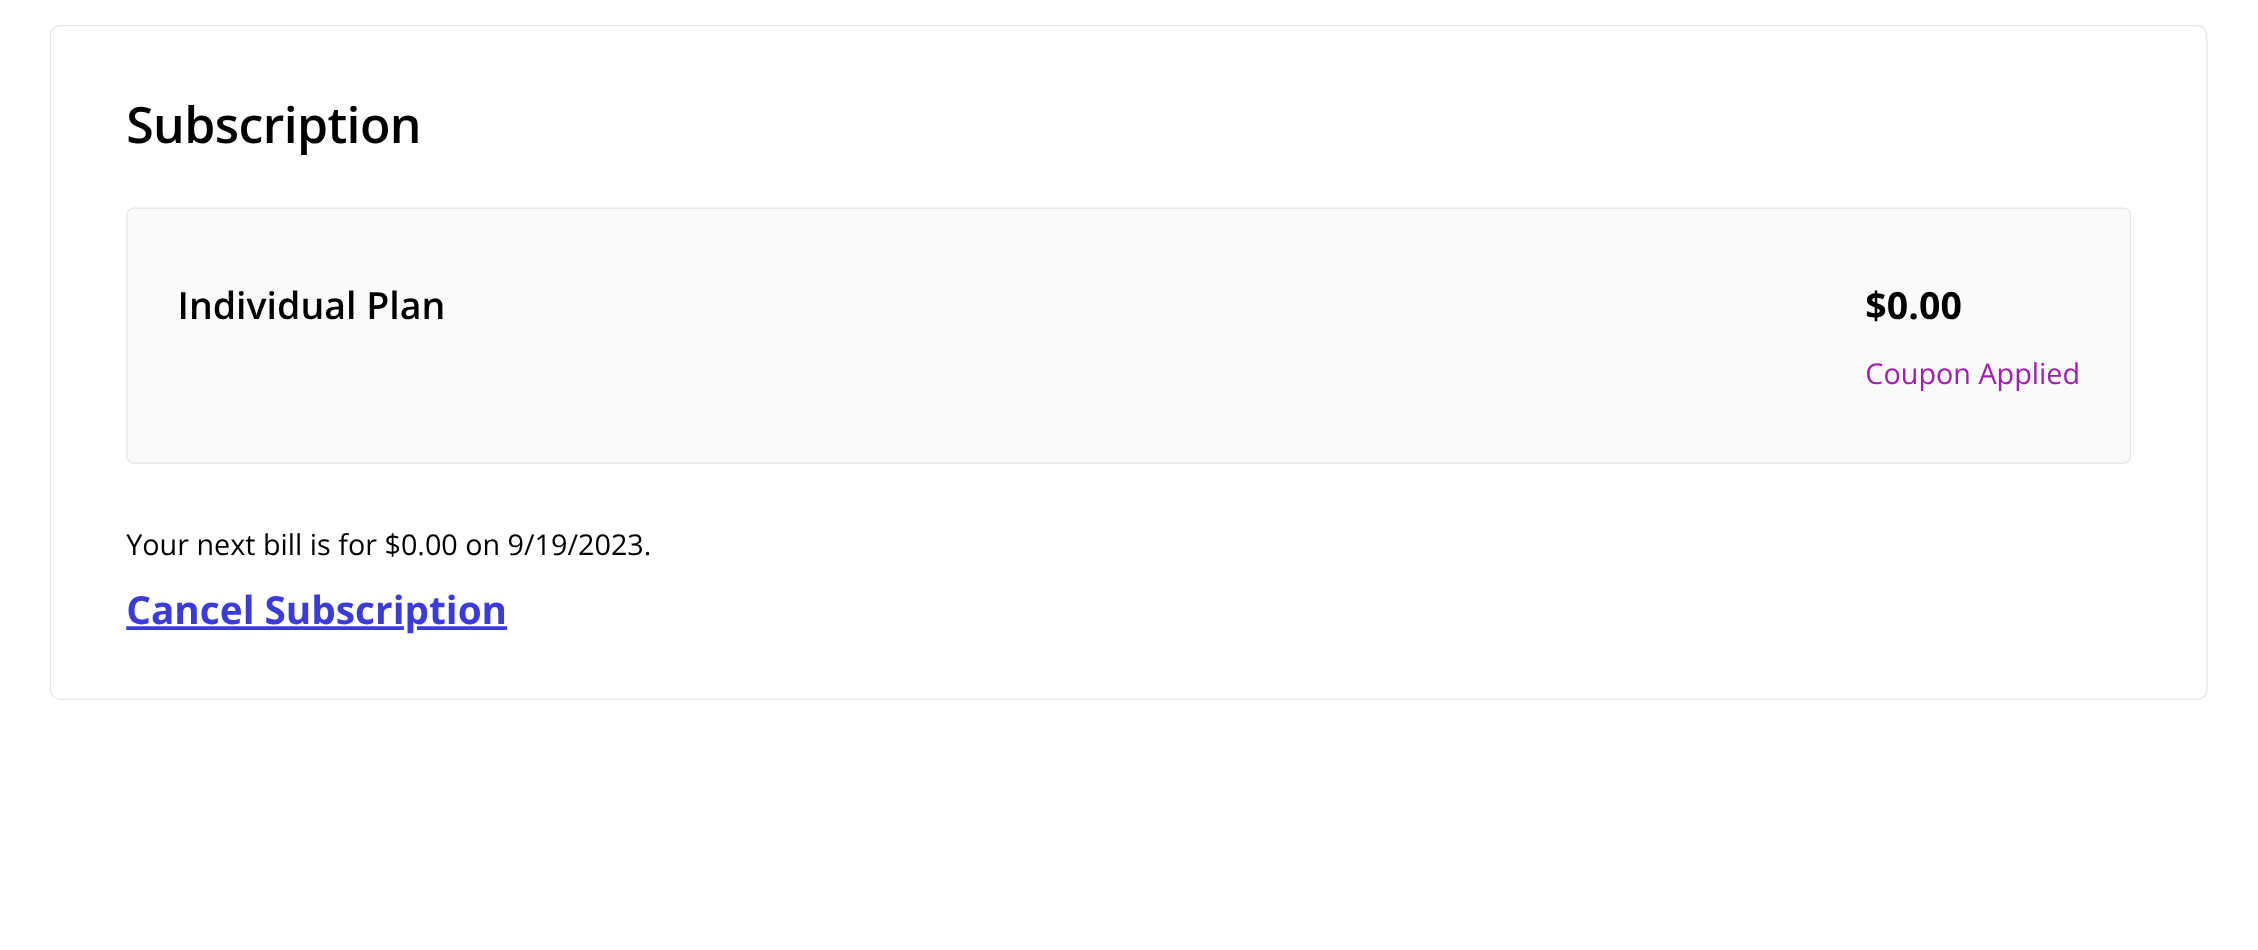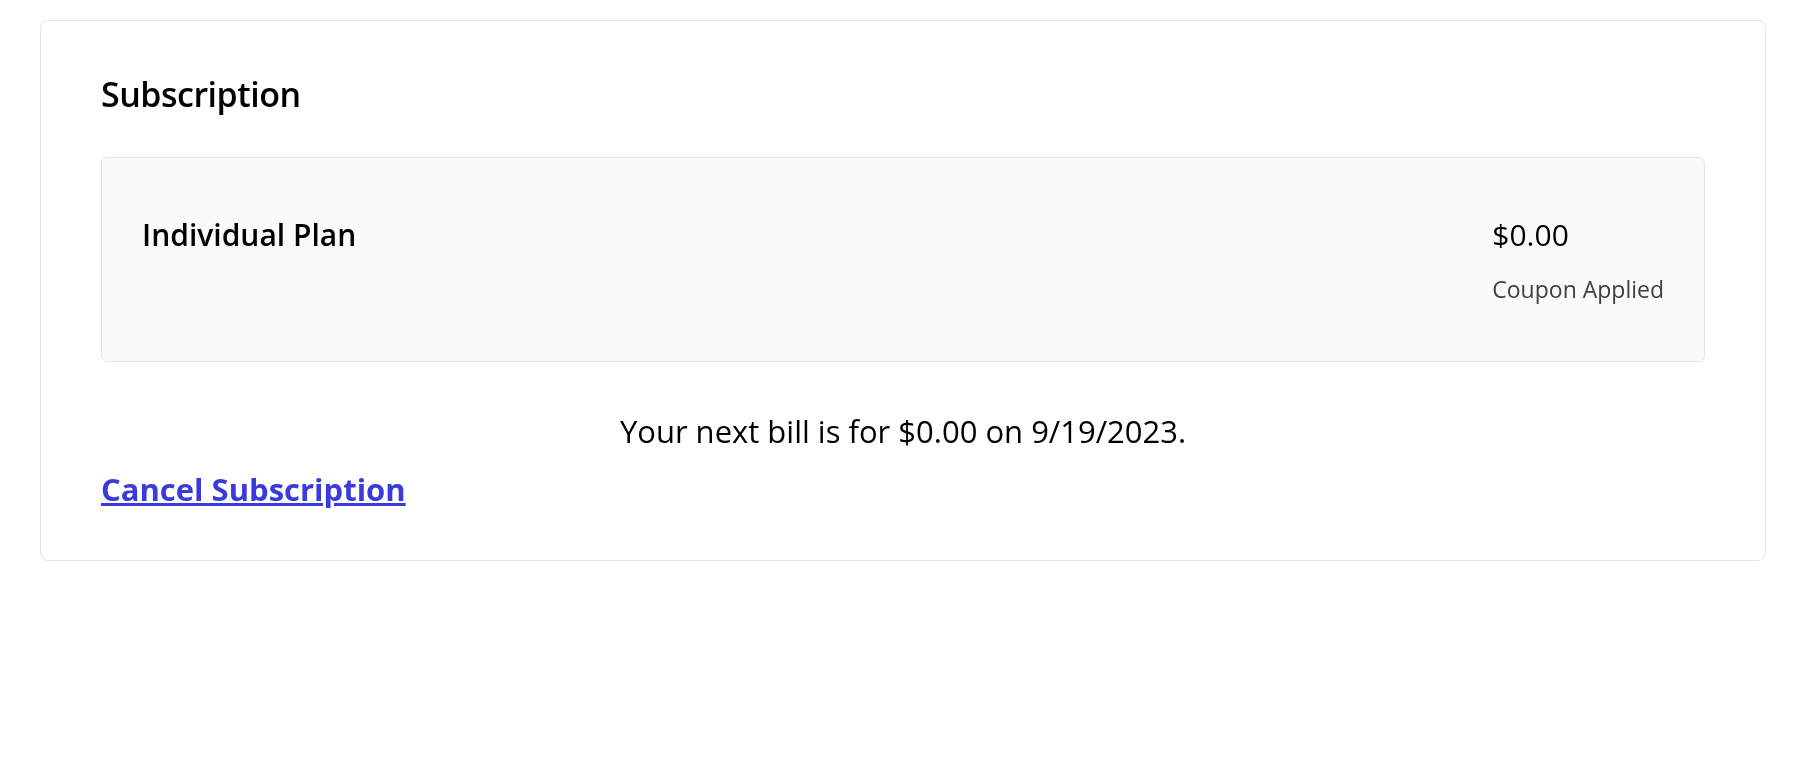--- a/index.html
+++ b/index.html
@@ -12,21 +12,21 @@
       background: #ffffff;
       padding: 20px 40px;
     }
     .card {
       border: 1px solid #e5e5e5;
       border-radius: 8px;
       padding: 50px 60px 50px 60px;
       background: #ffffff;
     }
     .heading {
-      font-size: 34px;
+      font-size: 40px;
       font-weight: 600;
       color: #000;
       margin-bottom: 40px;
       letter-spacing: -0.5px;
     }
     .plan-box {
       border: 1px solid #e5e5e5;
       border-radius: 6px;
       background: #fafafa;
       padding: 56px 40px 56px 40px;
@@ -50,35 +50,34 @@
       font-weight: 400;
       color: #000;
     }
     .plan-right {
       display: flex;
       flex-direction: column;
       align-items: flex-start;
     }
     .plan-price {
       font-size: 30px;
-      font-weight: 400;
+      font-weight: 700;
       color: #000;
       margin-bottom: 18px;
     }
     .plan-coupon {
       font-size: 23px;
       font-weight: 400;
-      color: #404040;
+      color: #a21caf;
     }
     .next-bill {
-      font-size: 31px;
+      font-size: 23px;
       font-weight: 400;
       color: #000;
       margin-bottom: 16px;
-      text-align: center;
     }
     .cancel-link {
       font-size: 31px;
       font-weight: 700;
       color: #3b3bdd;
       text-decoration: underline;
       cursor: pointer;
       display: inline-block;
     }
   </style>

